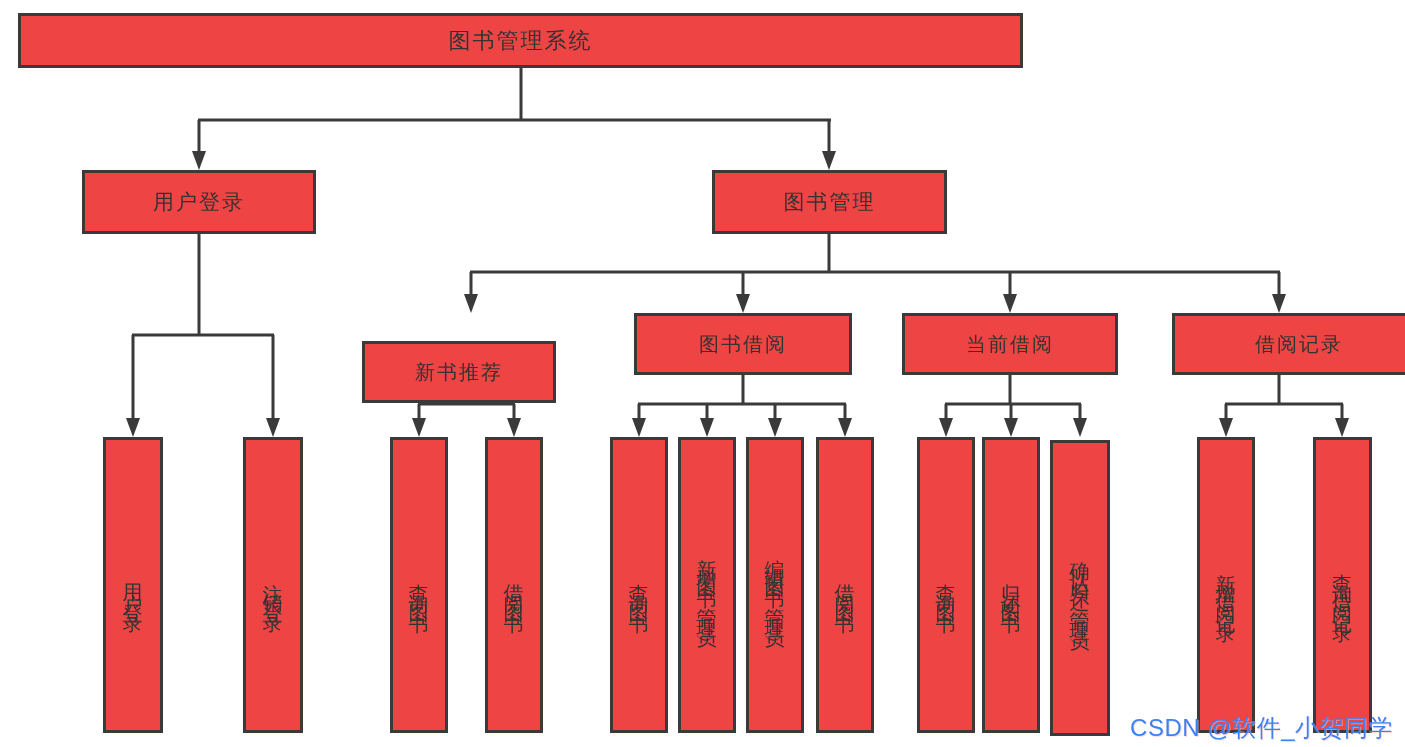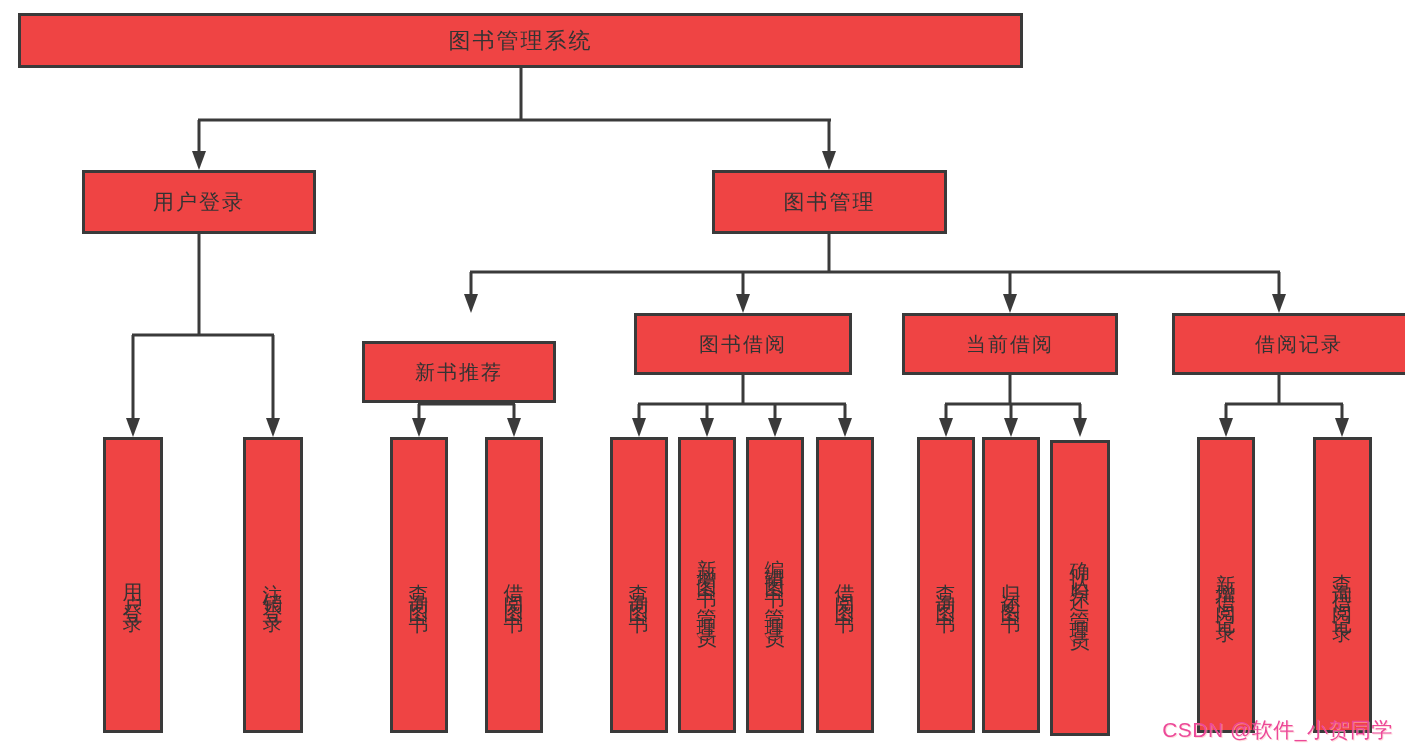--- a/index.html
+++ b/index.html
@@ -52,22 +52,22 @@
     text-orientation: mixed;
     font-size: 20px;
     letter-spacing: 10px;
     line-height: 1;
     padding-top: 6px;
   }
   .watermark {
     position: absolute;
     right: 12px;
     bottom: 3px;
-    font-size: 21px;
-    color: #ec4899;
+    font-size: 24px;
+    color: #3b82f6;
     letter-spacing: 0.5px;
     white-space: nowrap;
     text-shadow: 1px 1px 0 rgba(255, 190, 190, 0.55);
   }
 </style>
 </head>
 <body>
 
 <div class="canvas">
 

